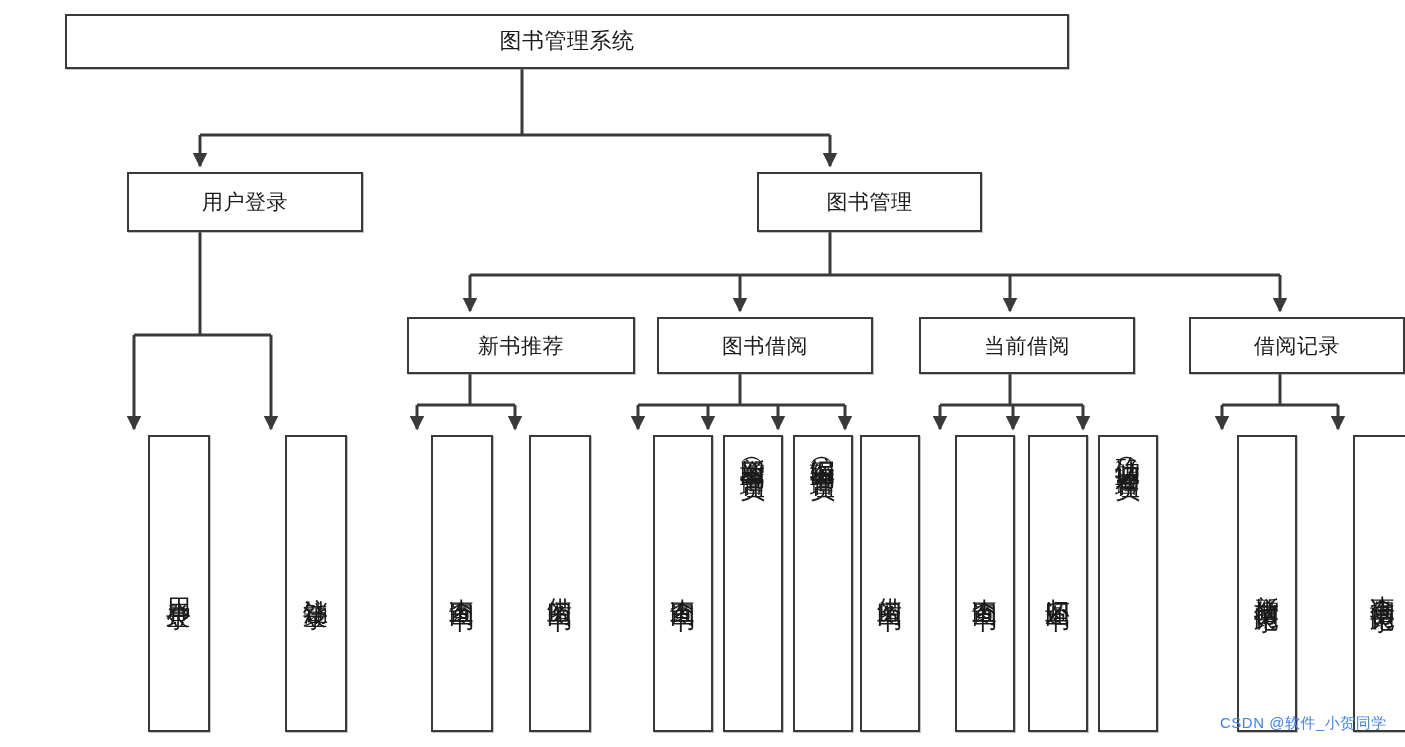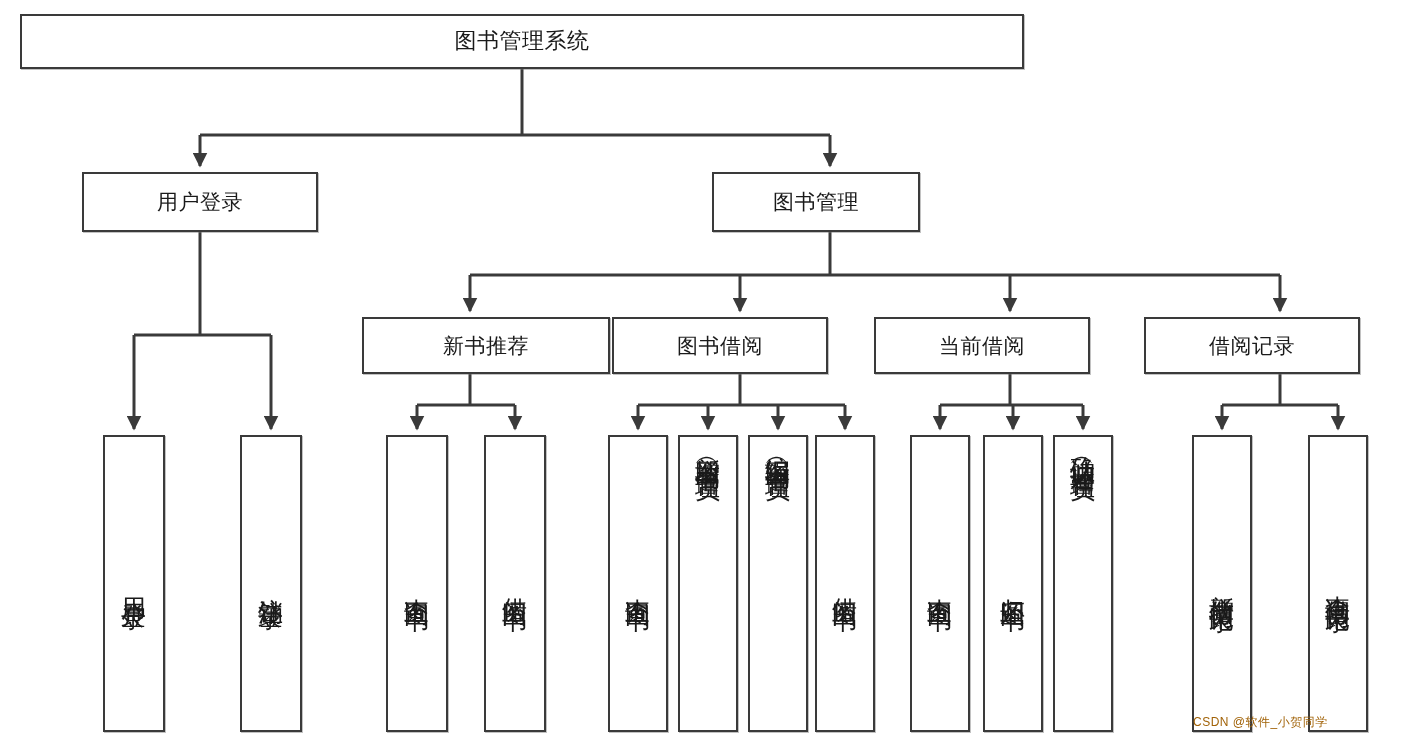--- a/index.html
+++ b/index.html
@@ -29,20 +29,21 @@
   .node {
     position: absolute;
     box-sizing: border-box;
     background: #ffffff;
     border: 2px solid #3a3a3a;
     display: flex;
     align-items: center;
     justify-content: center;
     color: #1a1a1a;
     box-shadow: 1px 1px 0 0 rgba(120,120,120,0.45);
+    margin-left: 45px;
   }
   .node-label {
     display: block;
     text-align: center;
     letter-spacing: 0.5px;
   }
   .node.horizontal .node-label {
     font-size: 21px;
     line-height: 1.1;
     white-space: nowrap;
@@ -61,24 +62,25 @@
     font-size: 25px;
     line-height: 1.12;
     letter-spacing: 3px;
     white-space: normal;
   }
   .node.leaf.center-v {
     align-items: center;
   }
   .watermark {
     position: absolute;
-    font-size: 12px;
-    color: #a16207;
+    font-size: 15px;
+    color: #3b82f6;
     white-space: nowrap;
     letter-spacing: 0.5px;
+    margin-left: 27px;
   }
 </style>
 </head>
 <body>
 
 <div id="canvas">
 
   <svg id="edges" viewBox="0 0 1405 747" width="1405" height="747" xmlns="http://www.w3.org/2000/svg">
     <defs>
       <marker id="arrow" viewBox="0 0 10 10" refX="9" refY="5" markerWidth="5" markerHeight="5" orient="auto-start-reverse">
@@ -129,25 +131,25 @@
     </g>
   </svg>
 
   <div class="node root horizontal" style="left:20px; top:14px; width:1004px; height:55px;">
     <span class="node-label">图书管理系统</span>
   </div>
 
   <div class="node horizontal" style="left:82px; top:172px; width:236px; height:60px;">
     <span class="node-label">用户登录</span>
   </div>
-  <div class="node horizontal" style="left:712px; top:172px; width:208px; height:60px;">
+  <div class="node horizontal" style="left:712px; top:172px; width:225px; height:60px;">
     <span class="node-label">图书管理</span>
   </div>
 
-  <div class="node horizontal" style="left:362px; top:317px; width:248px; height:57px;">
+  <div class="node horizontal" style="left:362px; top:317px; width:228px; height:57px;">
     <span class="node-label">新书推荐</span>
   </div>
   <div class="node horizontal" style="left:612px; top:317px; width:216px; height:57px;">
     <span class="node-label">图书借阅</span>
   </div>
   <div class="node horizontal" style="left:874px; top:317px; width:216px; height:57px;">
     <span class="node-label">当前借阅</span>
   </div>
   <div class="node horizontal" style="left:1144px; top:317px; width:216px; height:57px;">
     <span class="node-label">借阅记录</span>

